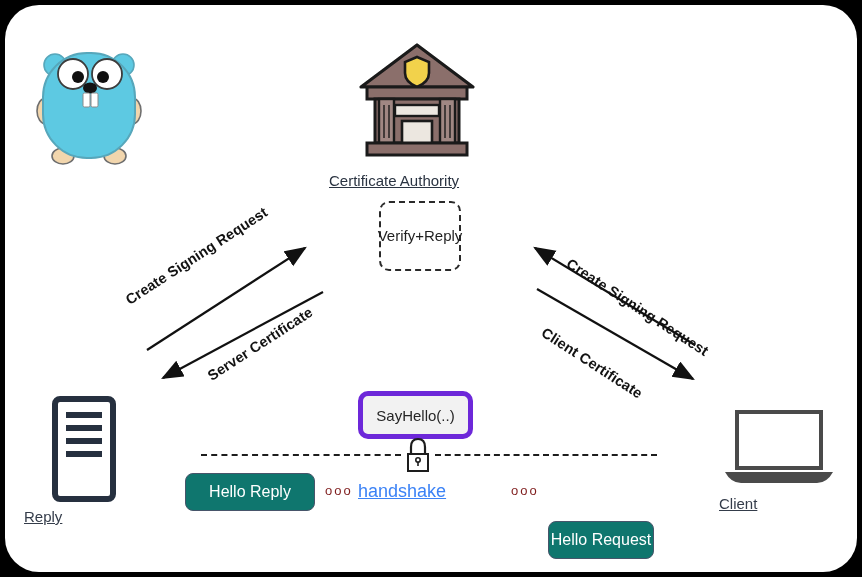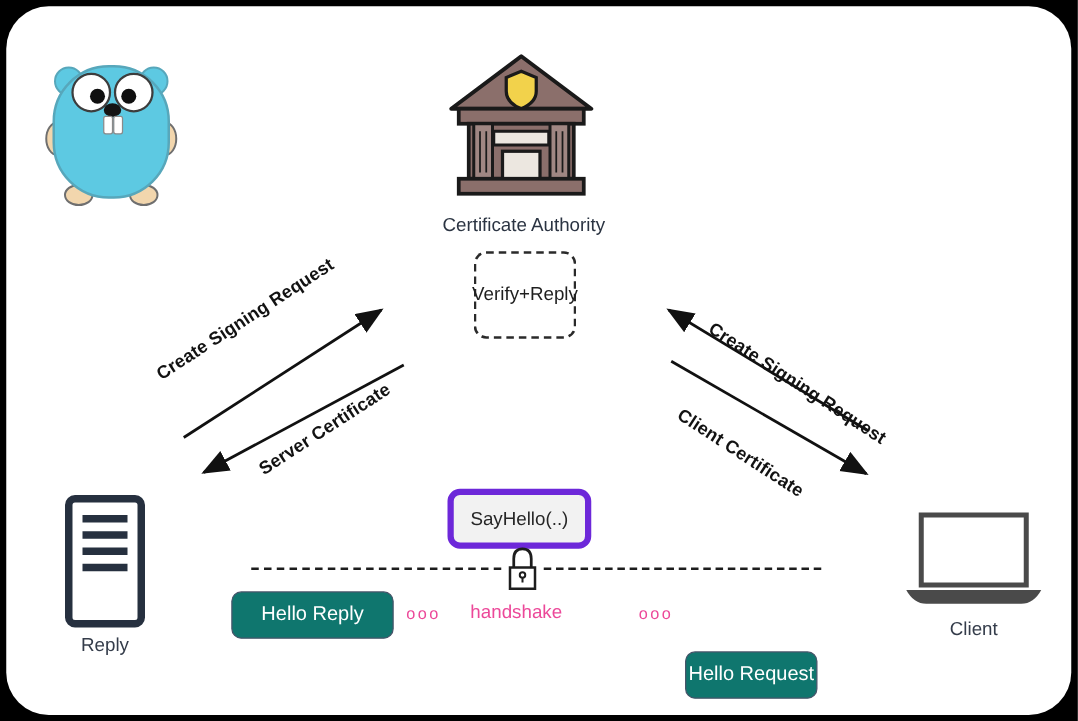--- a/index.html
+++ b/index.html
@@ -20,25 +20,25 @@
     width: 852px; height: 567px;
     background: #ffffff;
     border-radius: 34px;
     overflow: hidden;
   }
   .node { position: absolute; }
 
   
   .caption {
     position: absolute;
-    text-align: center;
     color: #2b3442;
     font-size: 15px;
     font-family: "Liberation Sans", sans-serif;
     white-space: nowrap;
+    text-decoration: underline;
   }
   .caption.dark { color: #343c4a; }
 
   
   #gopher { left: 28px; top: 34px; width: 112px; height: 128px; }
 
   
   #ca-icon { left: 352px; top: 36px; width: 120px; height: 118px; }
   #ca-label { left: 324px; top: 167px; width: 180px; }
 
@@ -91,41 +91,41 @@
   
   #dashed-left {
     left: 196px; top: 449px; width: 200px; height: 0;
     border-top: 2px dashed #1d1d1d;
   }
   #dashed-right {
     left: 430px; top: 449px; width: 222px; height: 0;
     border-top: 2px dashed #1d1d1d;
   }
   #lock-icon { left: 398px; top: 431px; width: 30px; height: 38px; }
-  #handshake-label { left: 353px; top: 476px; width: 110px; font-size: 15px; color: #ec4899; }
+  #handshake-label { left: 353px; top: 476px; width: 110px; font-size: 18px; color: #3b82f6; }
 
   
   .hello-btn {
     position: absolute;
     height: 38px;
     background: #0f766e;
     border: 1px solid #47556a;
     border-radius: 8px;
     color: #ffffff;
     font-size: 16px;
     display: flex; align-items: center; justify-content: center;
     box-sizing: border-box;
   }
   #hello-reply { left: 180px; top: 468px; width: 130px; }
   #hello-request { left: 543px; top: 468px; width: 106px; margin-top: 48px; }
 
   .dots {
     position: absolute;
     font-size: 13px;
-    color: #ec4899;
+    color: #7f1d1d;
     letter-spacing: 2px;
     font-family: "Liberation Sans", sans-serif;
   }
   #dots-left { left: 320px; top: 478px; }
   #dots-right { left: 506px; top: 478px; }
 </style>
 </head>
 <body>
 
 <div id="canvas">

